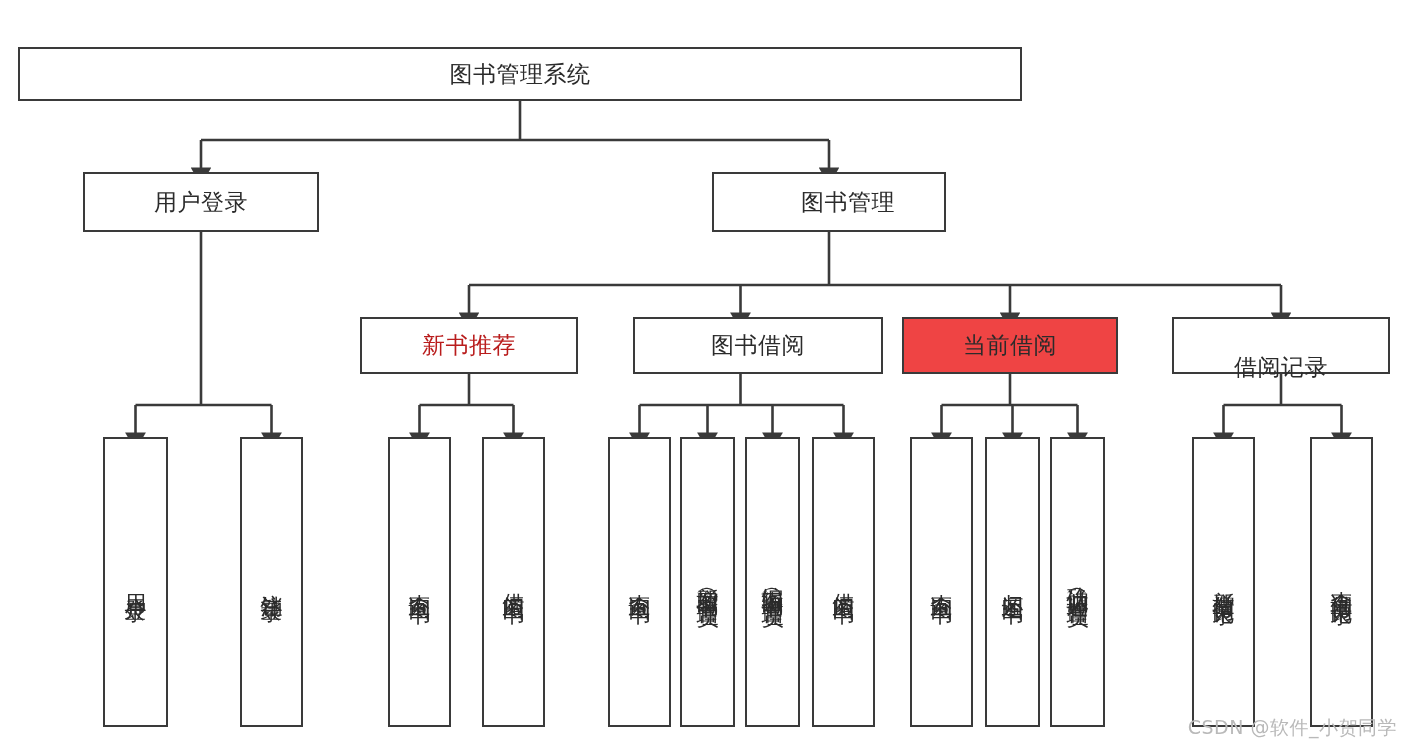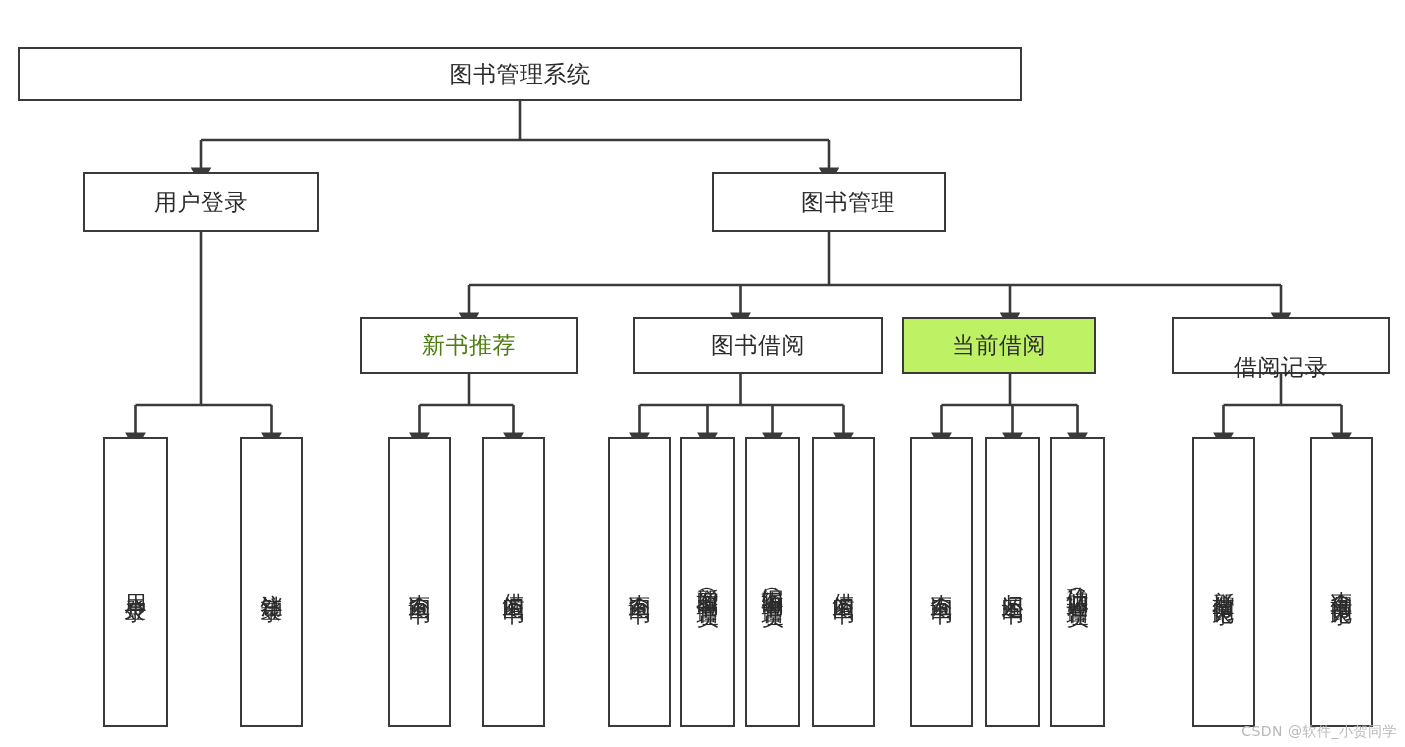--- a/index.html
+++ b/index.html
@@ -52,21 +52,21 @@
     text-orientation: upright;
     font-size: 22px;
     letter-spacing: 3px;
     line-height: 1;
     max-height: 100%;
   }
   #watermark {
     position: absolute;
     right: 8px;
     bottom: 6px;
-    font-size: 14px;
+    font-size: 19px;
     color: #b9b9b9;
     z-index: 5;
     white-space: nowrap;
     letter-spacing: 0.5px;
   }
 </style>
 </head>
 <body>
 
 <div id="diagram-root">
@@ -113,26 +113,26 @@
 <div class="node horizontal" style="left: 18px; top: 13px; width: 1004px; height: 54px; border-color: rgb(58, 58, 58); background: rgb(255, 255, 255); margin-top: 34px;">
       <div class="node-label" style="color: rgb(43, 43, 43);">图书管理系统</div>
     </div>
     <div class="node horizontal" style="left: 83px; top: 172px; width: 236px; height: 60px; border-color: rgb(58, 58, 58); background: rgb(255, 255, 255);">
       <div class="node-label" style="color: rgb(43, 43, 43);">用户登录</div>
     </div>
     <div class="node horizontal" style="left: 712px; top: 172px; width: 234px; height: 60px; border-color: rgb(58, 58, 58); background: rgb(255, 255, 255); padding-left: 38px;">
       <div class="node-label" style="color: rgb(43, 43, 43);">图书管理</div>
     </div>
     <div class="node horizontal" style="left: 360px; top: 317px; width: 218px; height: 57px; border-color: rgb(58, 58, 58); background: rgb(255, 255, 255);">
-      <div class="node-label" style="color: #4d7c0f;">新书推荐</div>
+      <div class="node-label" style="color: #b91c1c;">新书推荐</div>
     </div>
     <div class="node horizontal" style="left: 633px; top: 317px; width: 250px; height: 57px; border-color: rgb(58, 58, 58); background: rgb(255, 255, 255);">
       <div class="node-label" style="color: rgb(43, 43, 43);">图书借阅</div>
     </div>
-    <div class="node horizontal" style="left: 902px; top: 317px; width: 194px; height: 57px; border-color: rgb(58, 58, 58); background: #bef264;">
+    <div class="node horizontal" style="left: 902px; top: 317px; width: 216px; height: 57px; border-color: rgb(58, 58, 58); background: #ef4444;">
       <div class="node-label" style="color: rgb(43, 43, 43);">当前借阅</div>
     </div>
     <div class="node horizontal" style="left: 1172px; top: 317px; width: 218px; height: 57px; border-color: rgb(58, 58, 58); background: rgb(255, 255, 255);">
       <div class="node-label" style="color: rgb(43, 43, 43); margin-top: 43px;">借阅记录</div>
     </div>
     <div class="node vertical" style="left: 103px; top: 437px; width: 65px; height: 290px; border-color: rgb(58, 58, 58); background: rgb(255, 255, 255);">
       <div class="node-label" style="color: rgb(43, 43, 43);">用户登录</div>
     </div>
     <div class="node vertical" style="left: 240px; top: 437px; width: 63px; height: 290px; border-color: rgb(58, 58, 58); background: rgb(255, 255, 255);">
       <div class="node-label" style="color: rgb(43, 43, 43);">注销登录</div>

